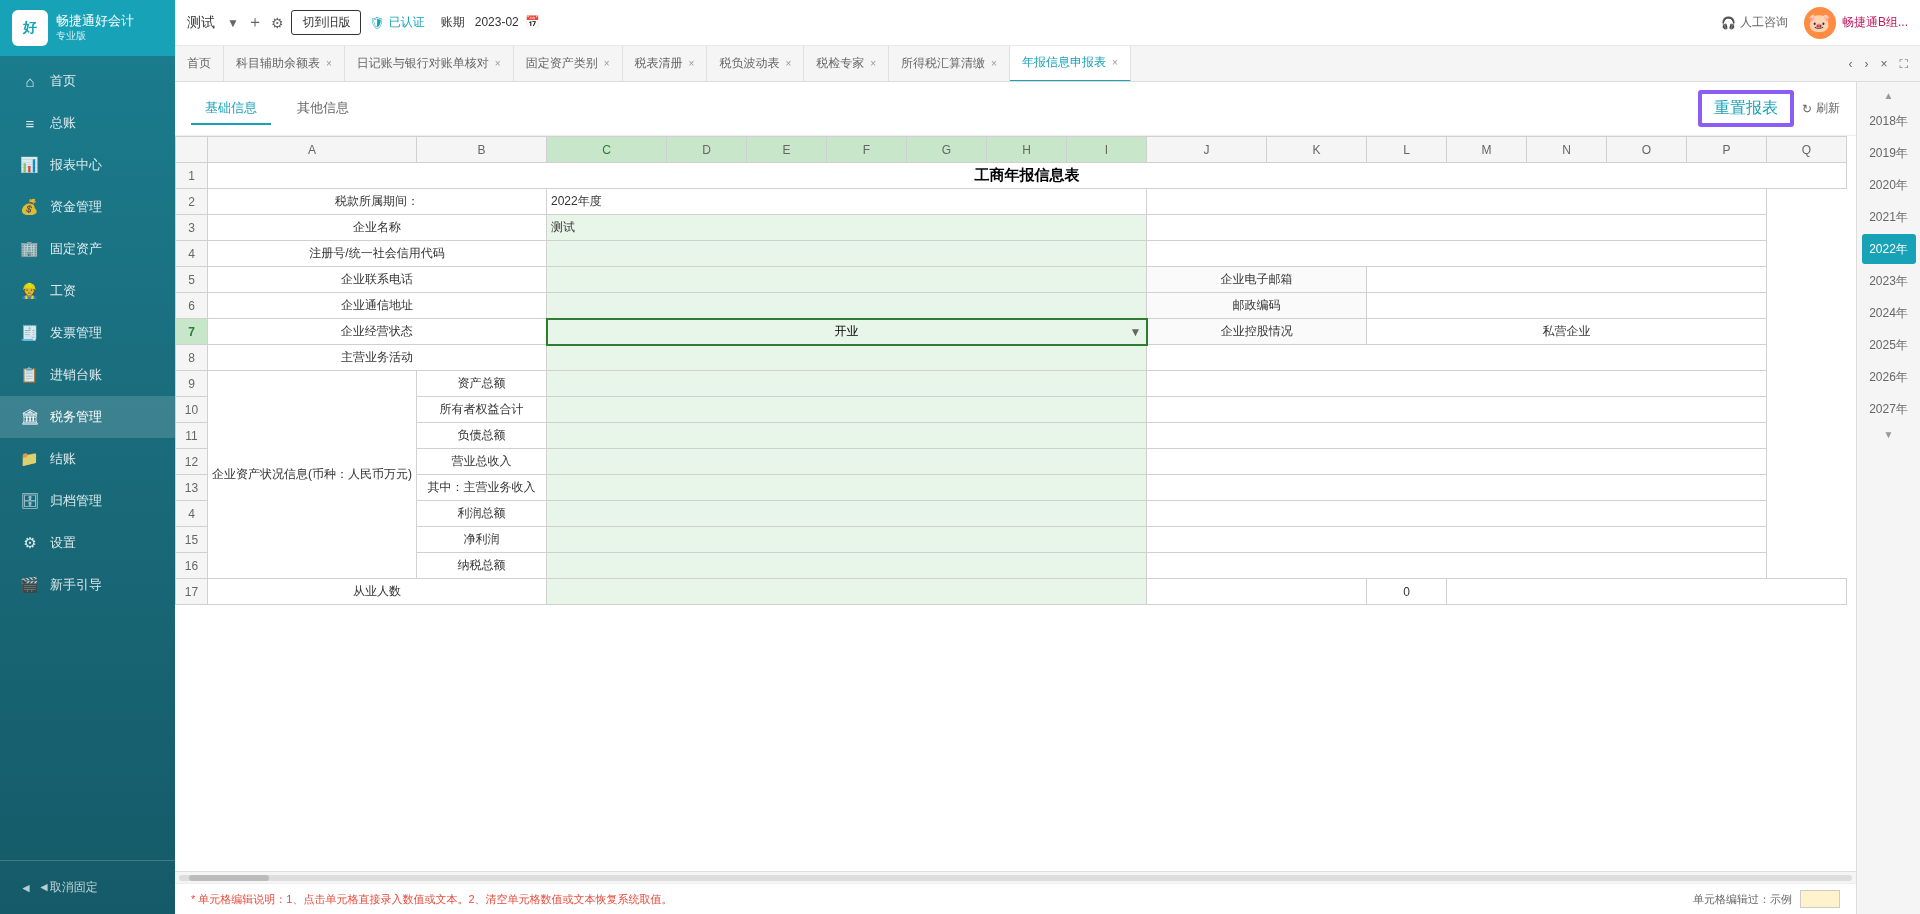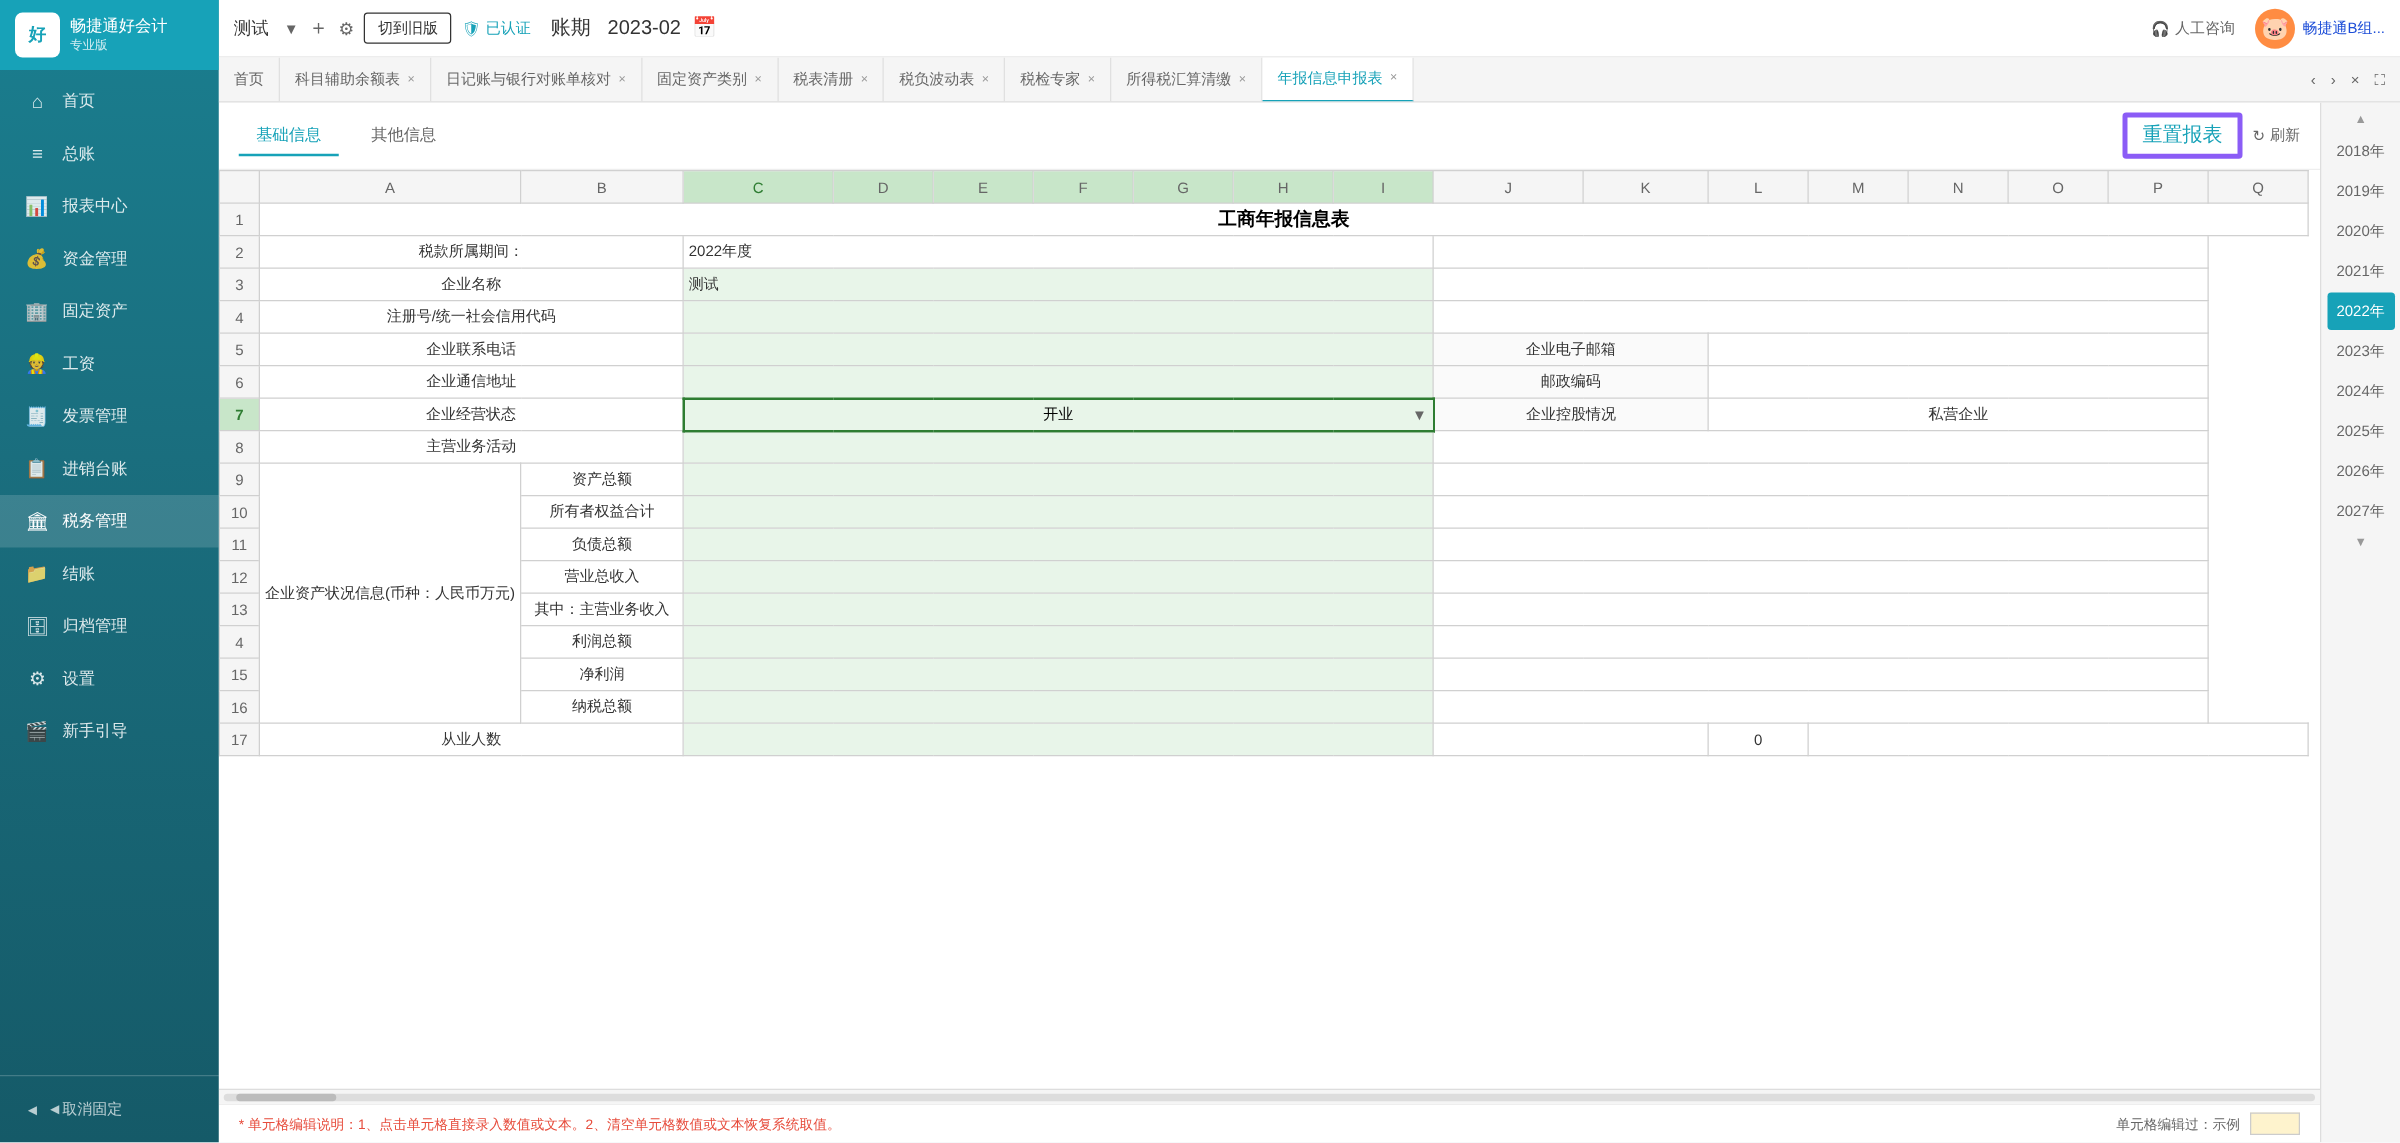--- a/index.html
+++ b/index.html
@@ -69,26 +69,26 @@
     .topbar-gear { color: #666; cursor: pointer; font-size: 14px; }
     .topbar-switch-btn {
       border: 1px solid #333; border-radius: 3px;
       padding: 3px 10px; font-size: 12px; cursor: pointer;
       background: white; color: #333;
     }
     .topbar-cert {
       display: flex; align-items: center; gap: 4px;
       color: #17a2b8; font-size: 12px;
     }
-    .topbar-period { color: #333; font-size: 16px; margin-left: 8px; }
+    .topbar-period { color: #333; font-size: 12px; margin-left: 8px; }
     .topbar-right { margin-left: auto; display: flex; align-items: center; gap: 16px; }
     .topbar-service { display: flex; align-items: center; gap: 4px; color: #666; cursor: pointer; font-size: 12px; }
     .topbar-user { display: flex; align-items: center; gap: 6px; cursor: pointer; }
     .user-avatar { width: 32px; height: 32px; border-radius: 50%; background: #ff8c42; display: flex; align-items: center; justify-content: center; }
-    .user-name { font-size: 12px; color: #1d4ed8; max-width: 80px; overflow: hidden; text-overflow: ellipsis; white-space: nowrap; }
+    .user-name { font-size: 12px; color: #be185d; max-width: 80px; overflow: hidden; text-overflow: ellipsis; white-space: nowrap; }
 
     
     .tabs-bar {
       background: #f5f5f5;
       display: flex;
       align-items: center;
       height: 36px;
       border-bottom: 1px solid #ddd;
       overflow: hidden;
     }

